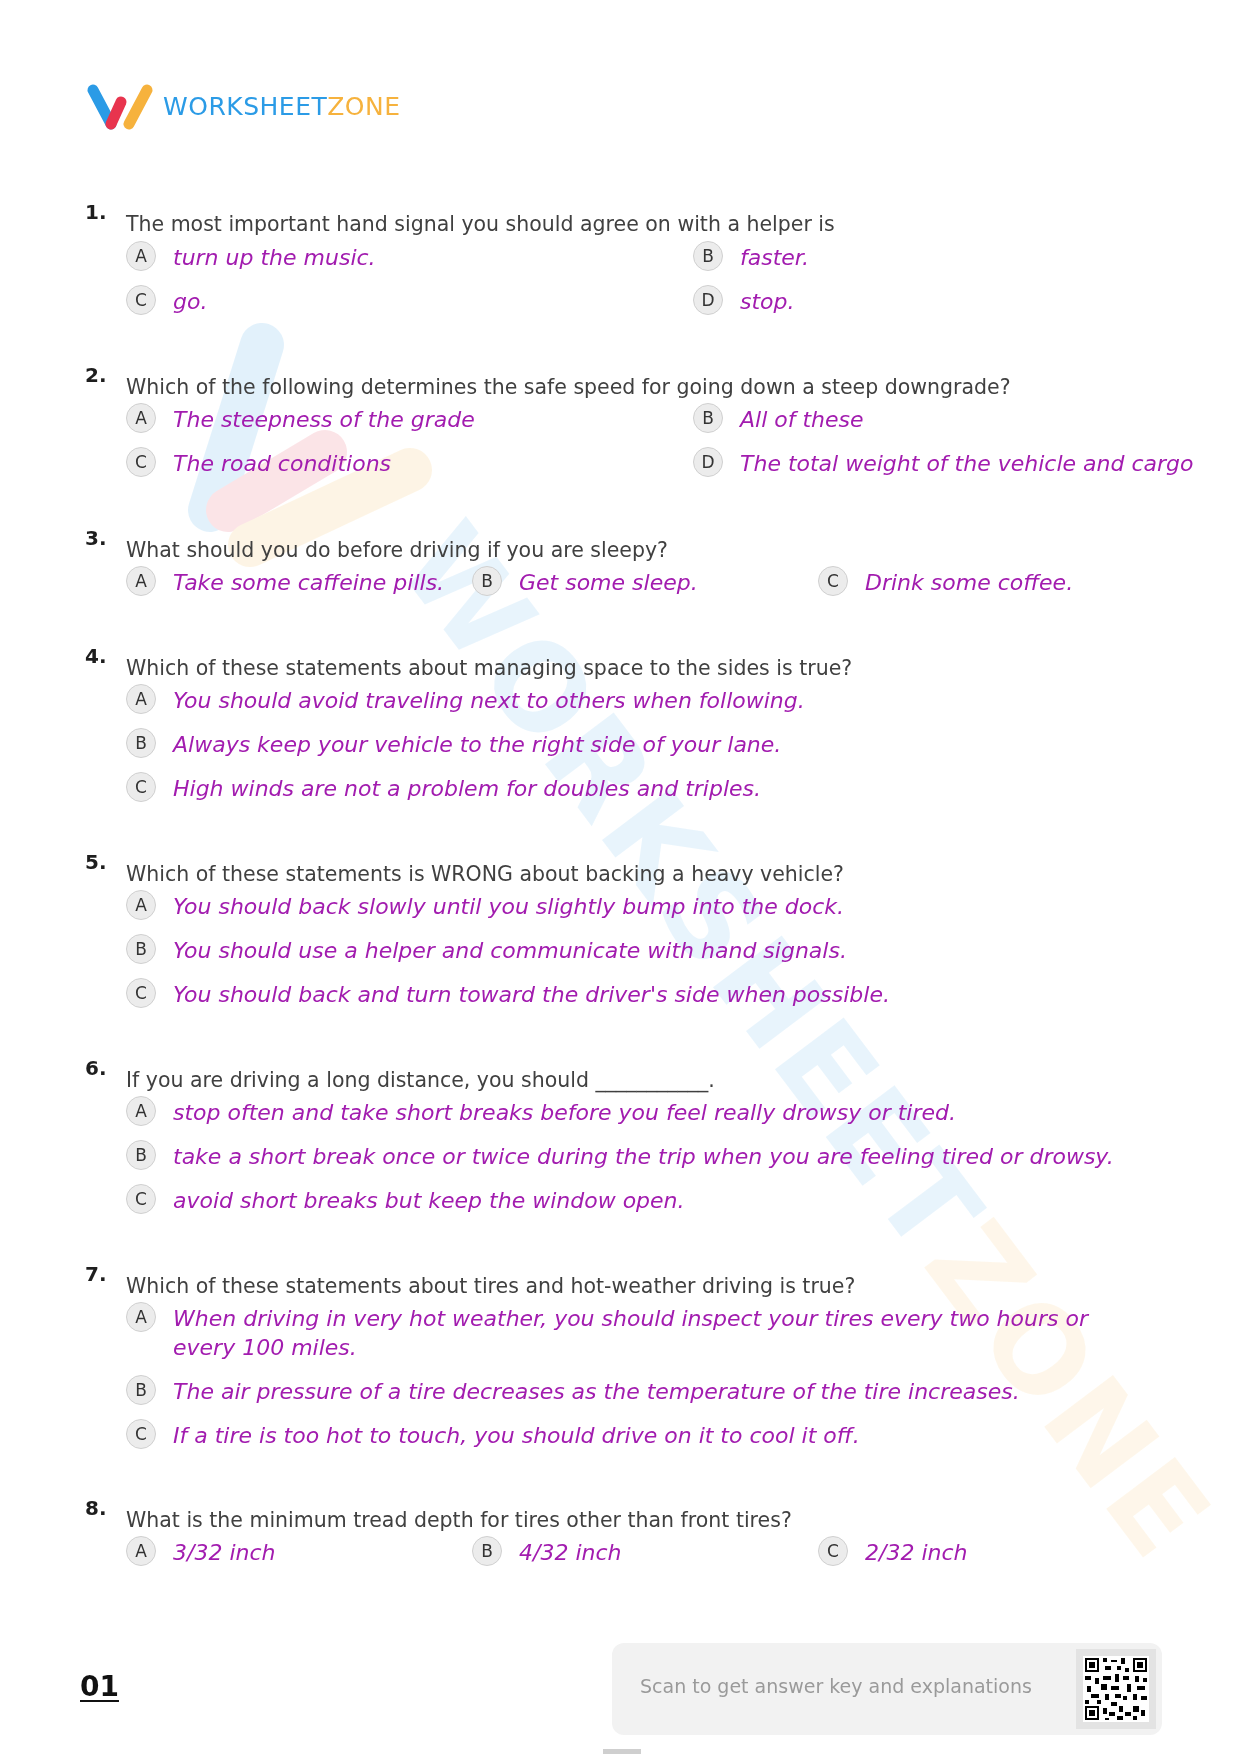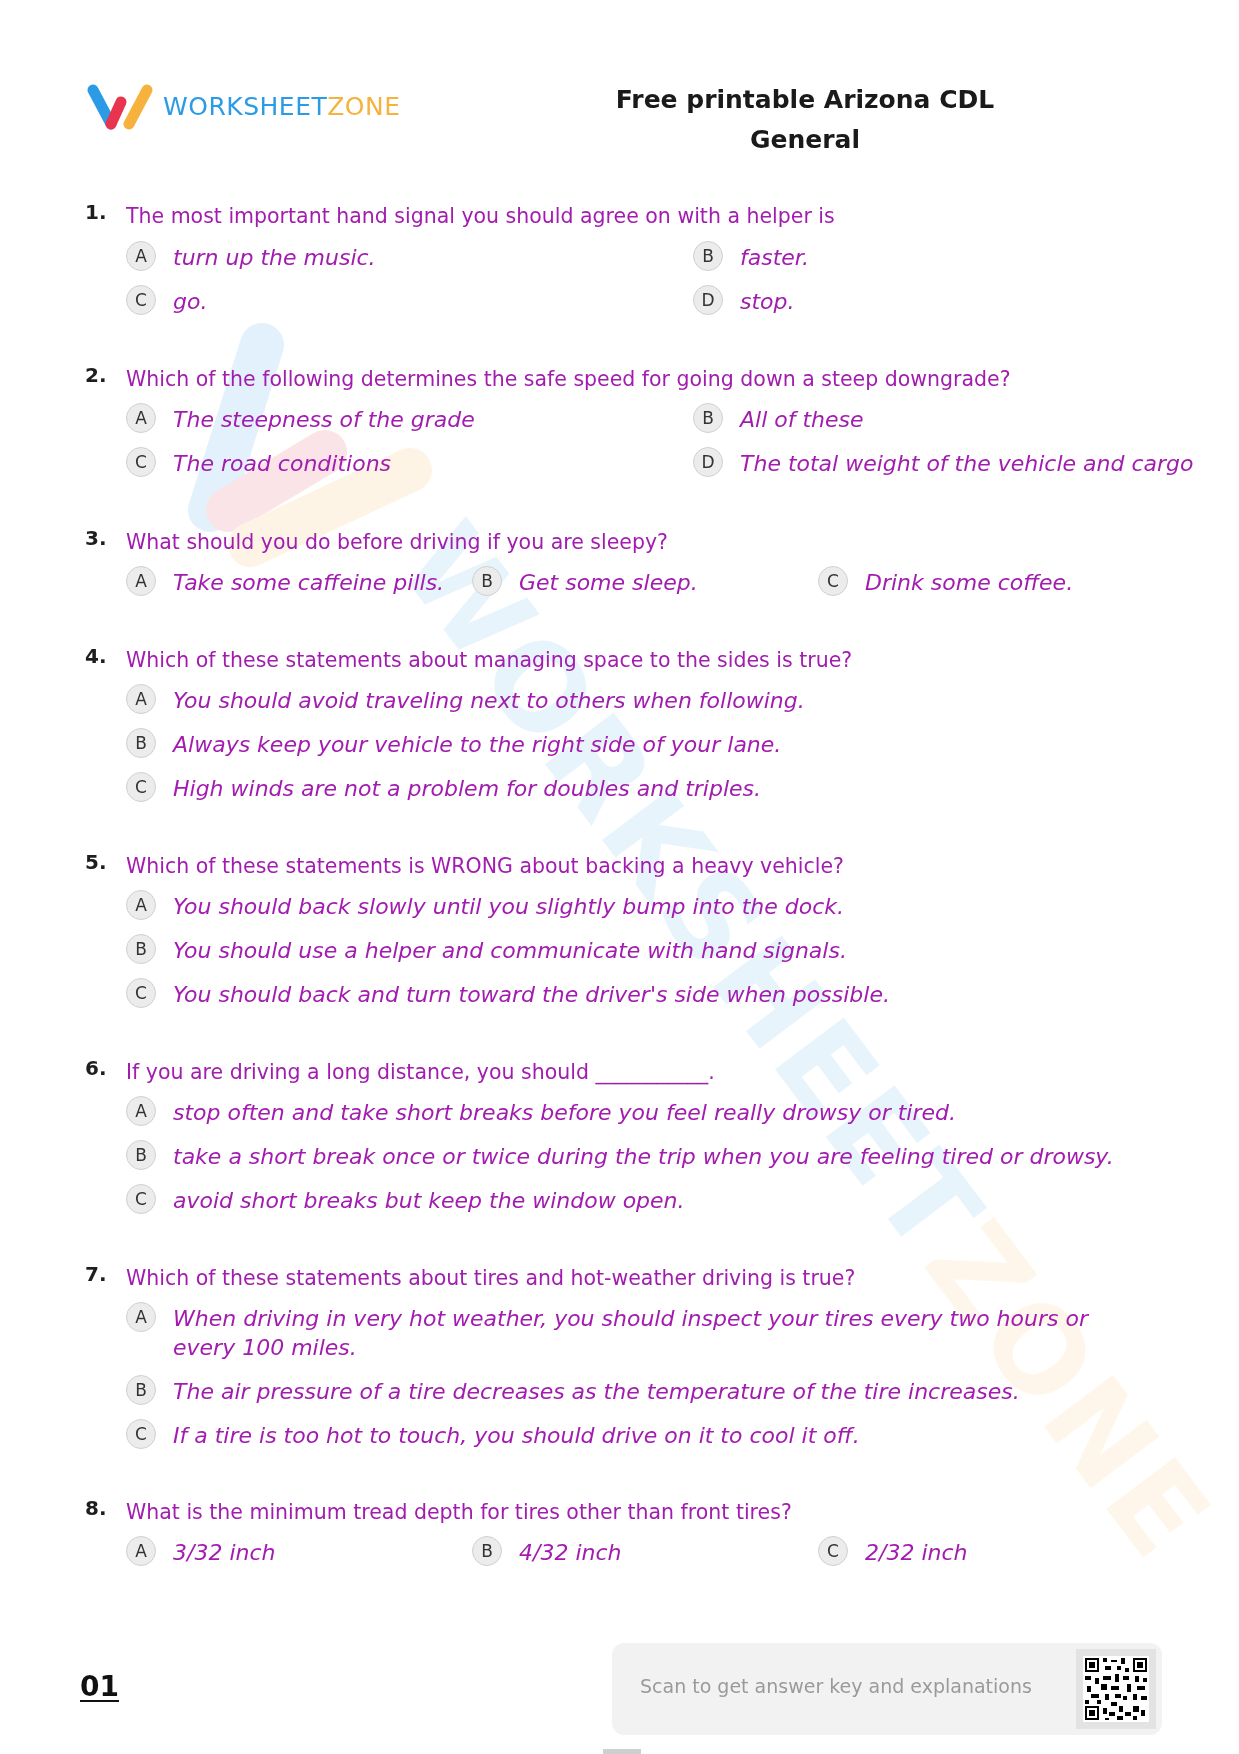--- a/index.html
+++ b/index.html
@@ -15,21 +15,21 @@
   .logo-text { position:absolute; left:78px; top:10px; font-family:"DejaVu Sans", sans-serif;
                font-size:25px; letter-spacing:0.5px; white-space:nowrap; }
   .logo-text .w { color:#2b9be6; }
   .logo-text .z { color:#f6b23d; }
   .title { left:560px; top:80px; width:490px; text-align:center; font-weight:bold;
            font-size:25px; line-height:40px; color:#1a1a1a; }
 
   
   .q { position:absolute; left:85px; z-index:1; }
   .q-num { position:absolute; left:0; top:0; font-weight:bold; font-size:20px; width:30px; }
-  .q-text { position:absolute; left:41px; top:4px; font-size:20.5px; white-space:nowrap; color:#a21caf; }
+  .q-text { position:absolute; left:41px; top:12px; font-size:20.5px; white-space:nowrap; color:#404040; }
 
   .opt { position:absolute; z-index:1; }
   .badge { position:absolute; left:0; top:-4px; width:30px; height:30px; border-radius:50%;
            background:#ececec; border:1px solid #d0d0d0; box-sizing:border-box;
            font-size:17px; line-height:28px; text-align:center; color:#333; }
   .opt-text { position:absolute; left:47px; top:0; font-size:22px; white-space:nowrap; color:#a21caf; line-height:26px;font-style:italic; }
   .opt-text.wrap { white-space:normal; width:980px; line-height:29px; }
 
   
   .page-num { left:80px; top:1670px; font-weight:bold; font-size:28px; text-decoration:underline;
@@ -59,21 +59,20 @@
     <line x1="8" y1="8" x2="26" y2="42" stroke="#2b9be6" stroke-width="11" stroke-linecap="round"></line>
     <line x1="26" y1="42" x2="36" y2="20" stroke="#e8344e" stroke-width="11" stroke-linecap="round"></line>
     <line x1="44" y1="42" x2="62" y2="8" stroke="#f6b23d" stroke-width="11" stroke-linecap="round"></line>
   </svg>
   <div class="logo-text">
     <span class="w">WORKSHEET</span><span class="z">ZONE</span>
   </div>
 </div>
 
 <div class="abs title">
-  <div>Free printable Arizona CDL General</div>
 </div>
 
 <div class="q" style="top:200px">
   <span class="q-num">1.</span>
   <span class="q-text">The most important hand signal you should agree on with a helper is</span>
 </div>
 <div class="opt" style="left:126px;top:245px">
   <span class="badge">A</span>
   <span class="opt-text">turn up the music.</span>
 </div>

